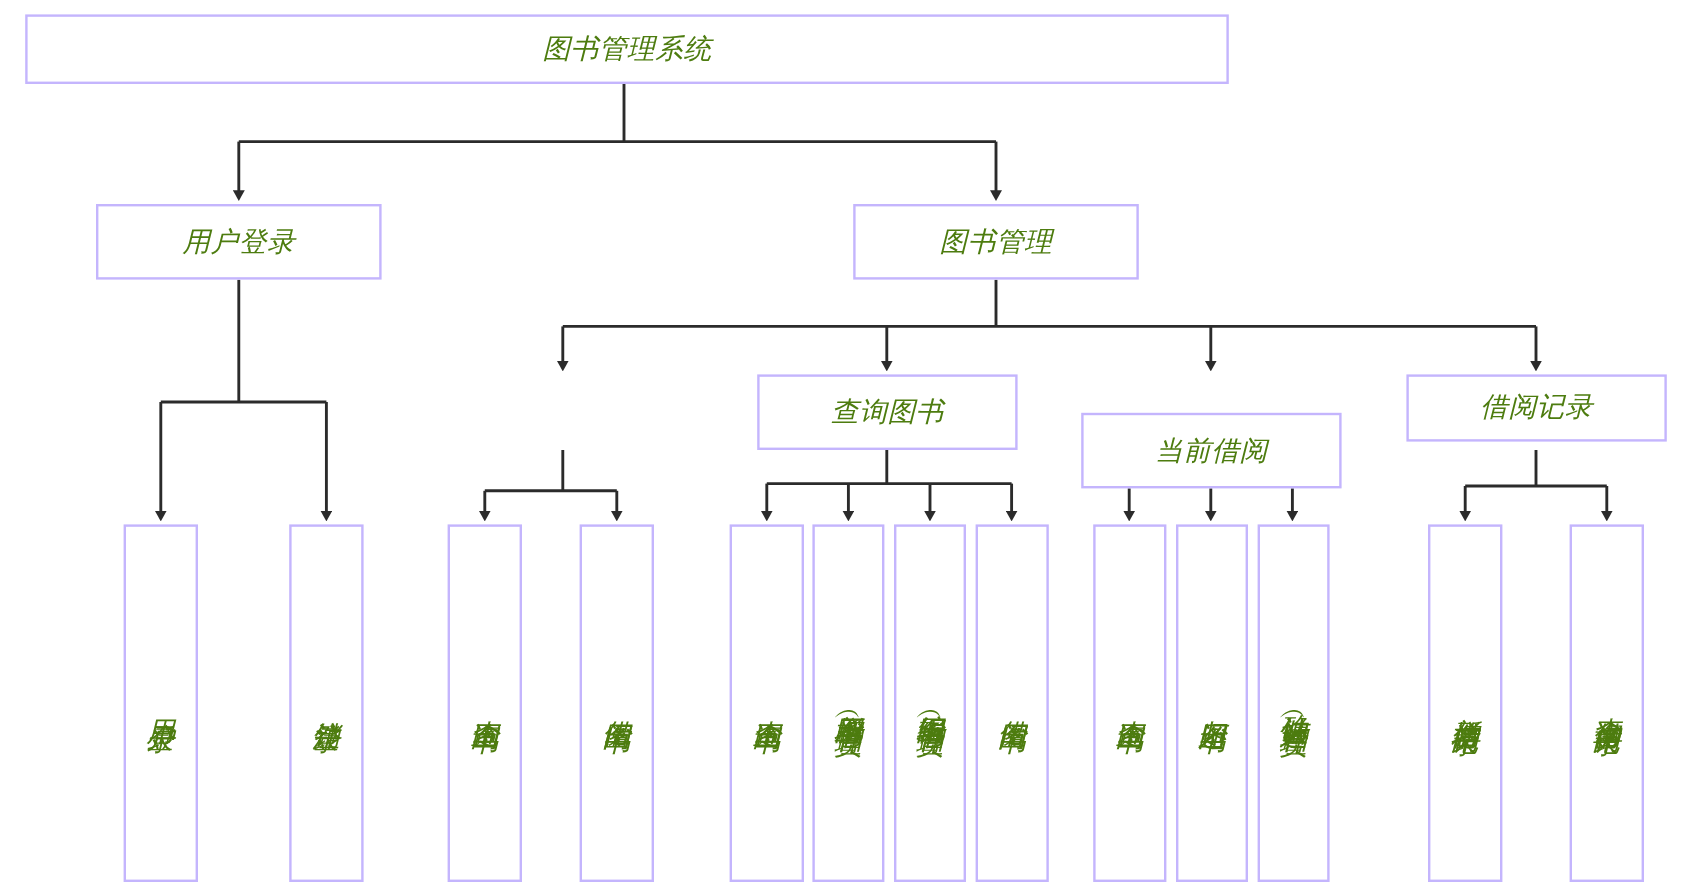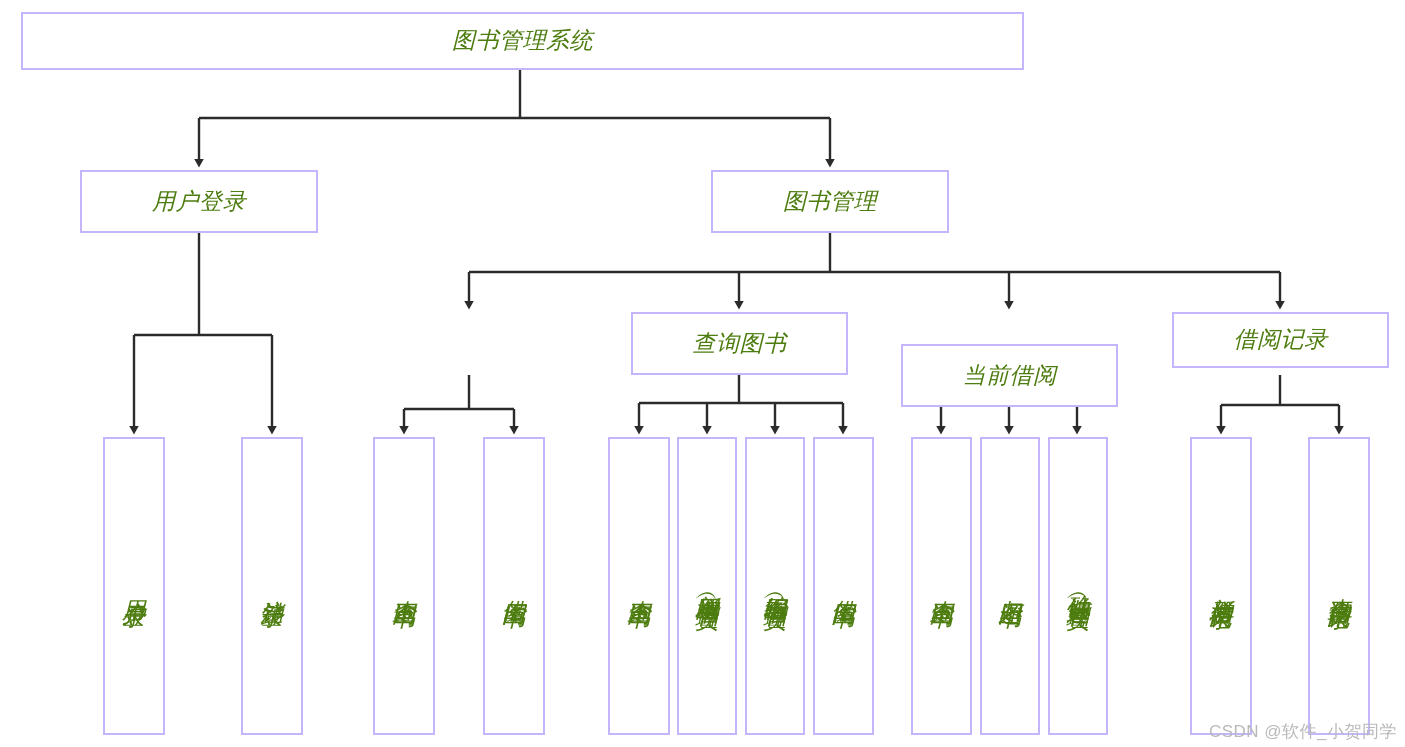--- a/index.html
+++ b/index.html
@@ -188,14 +188,13 @@
     <span class="lbl">确认归还（管理员）</span>
   </div>
 
   <div class="node vert" style="left:1190px; top:437px; width:62px; height:298px;">
     <span class="lbl">新增借阅记录</span>
   </div>
   <div class="node vert" style="left:1308px; top:437px; width:62px; height:298px;">
     <span class="lbl">查询借阅记录</span>
   </div>
 
-  <div id="watermark">CSDN @软件_小贺同学</div>
 </div>
 
 </body></html>

